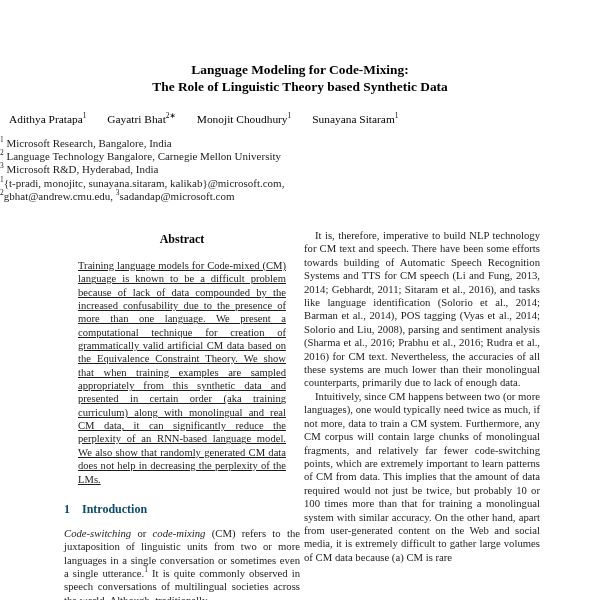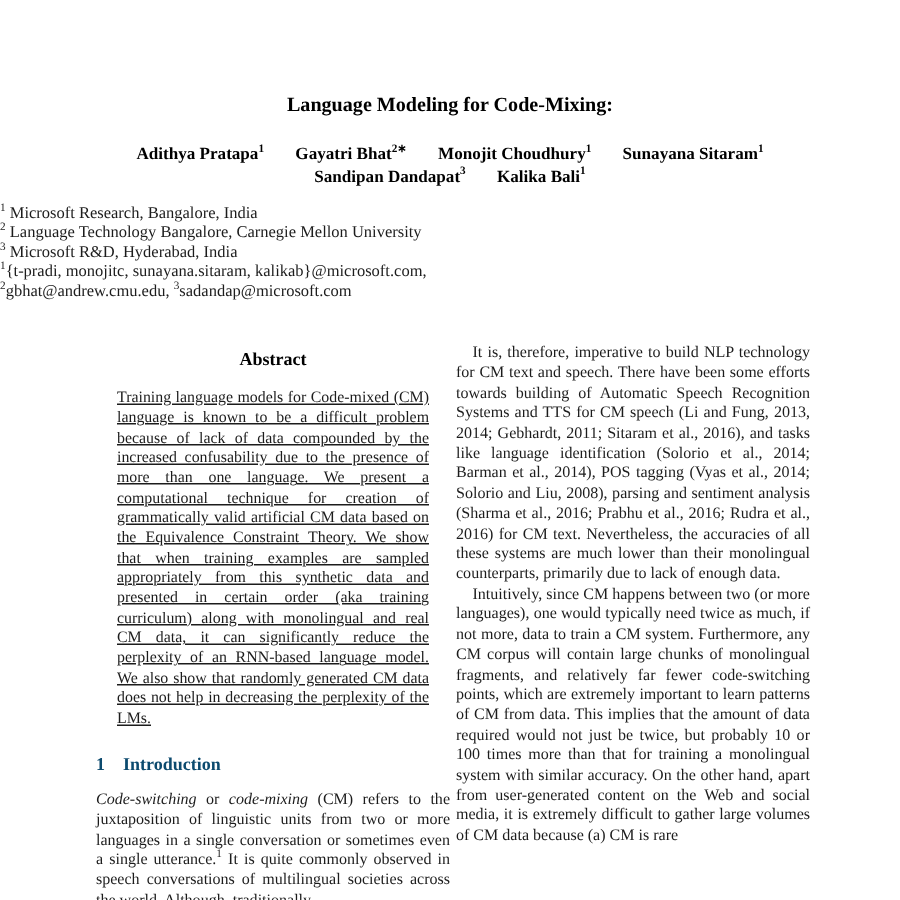--- a/index.html
+++ b/index.html
@@ -25,22 +25,22 @@
   
   .title-block {
     padding-top: 46px;
     text-align: center;
     font-weight: bold;
     font-size: 13.4px;
     line-height: 16.5px;
     color: #000000;
   }
   .authors-row {
-    text-align: center;
-    font-weight: bold;
+    text-align: left;
+    font-weight: normal;
     font-size: 11.4px;
     line-height: 15px;
     color: #000000;
   }
   .authors-row.first { margin-top: 17px; }
   .author { margin: 0 9px; white-space: nowrap; }
   sup {
     font-size: 7.5px;
     line-height: 0;
     vertical-align: super;
@@ -99,31 +99,28 @@
   .indent { text-indent: 11px; }
   .it { font-style: italic; }
 </style>
 </head>
 <body>
 
 <div class="page">
 
   <div class="title-block">
     <div>Language Modeling for Code-Mixing:</div>
+    <div>The Role of Linguistic Theory based Synthetic Data</div>
   </div>
 
   <div class="authors-row first">
     <span class="author"><span>Adithya Pratapa</span><sup>1</sup></span>
     <span class="author"><span>Gayatri Bhat</span><sup>2∗</sup></span>
     <span class="author"><span>Monojit Choudhury</span><sup>1</sup></span>
     <span class="author"><span>Sunayana Sitaram</span><sup>1</sup></span>
-  </div>
-  <div class="authors-row">
-    <span class="author"><span>Sandipan Dandapat</span><sup>3</sup></span>
-    <span class="author"><span>Kalika Bali</span><sup>1</sup></span>
   </div>
 
   <div class="affil-block">
     <div><sup>1</sup><span> Microsoft Research, Bangalore, India</span></div>
     <div><sup>2</sup><span> Language Technology Bangalore, Carnegie Mellon University</span></div>
     <div><sup>3</sup><span> Microsoft R&amp;D, Hyderabad, India</span></div>
   </div>
 
   <div class="email-block">
     <div><sup>1</sup><span>{t-pradi, monojitc, sunayana.sitaram, kalikab}@microsoft.com,</span></div>

